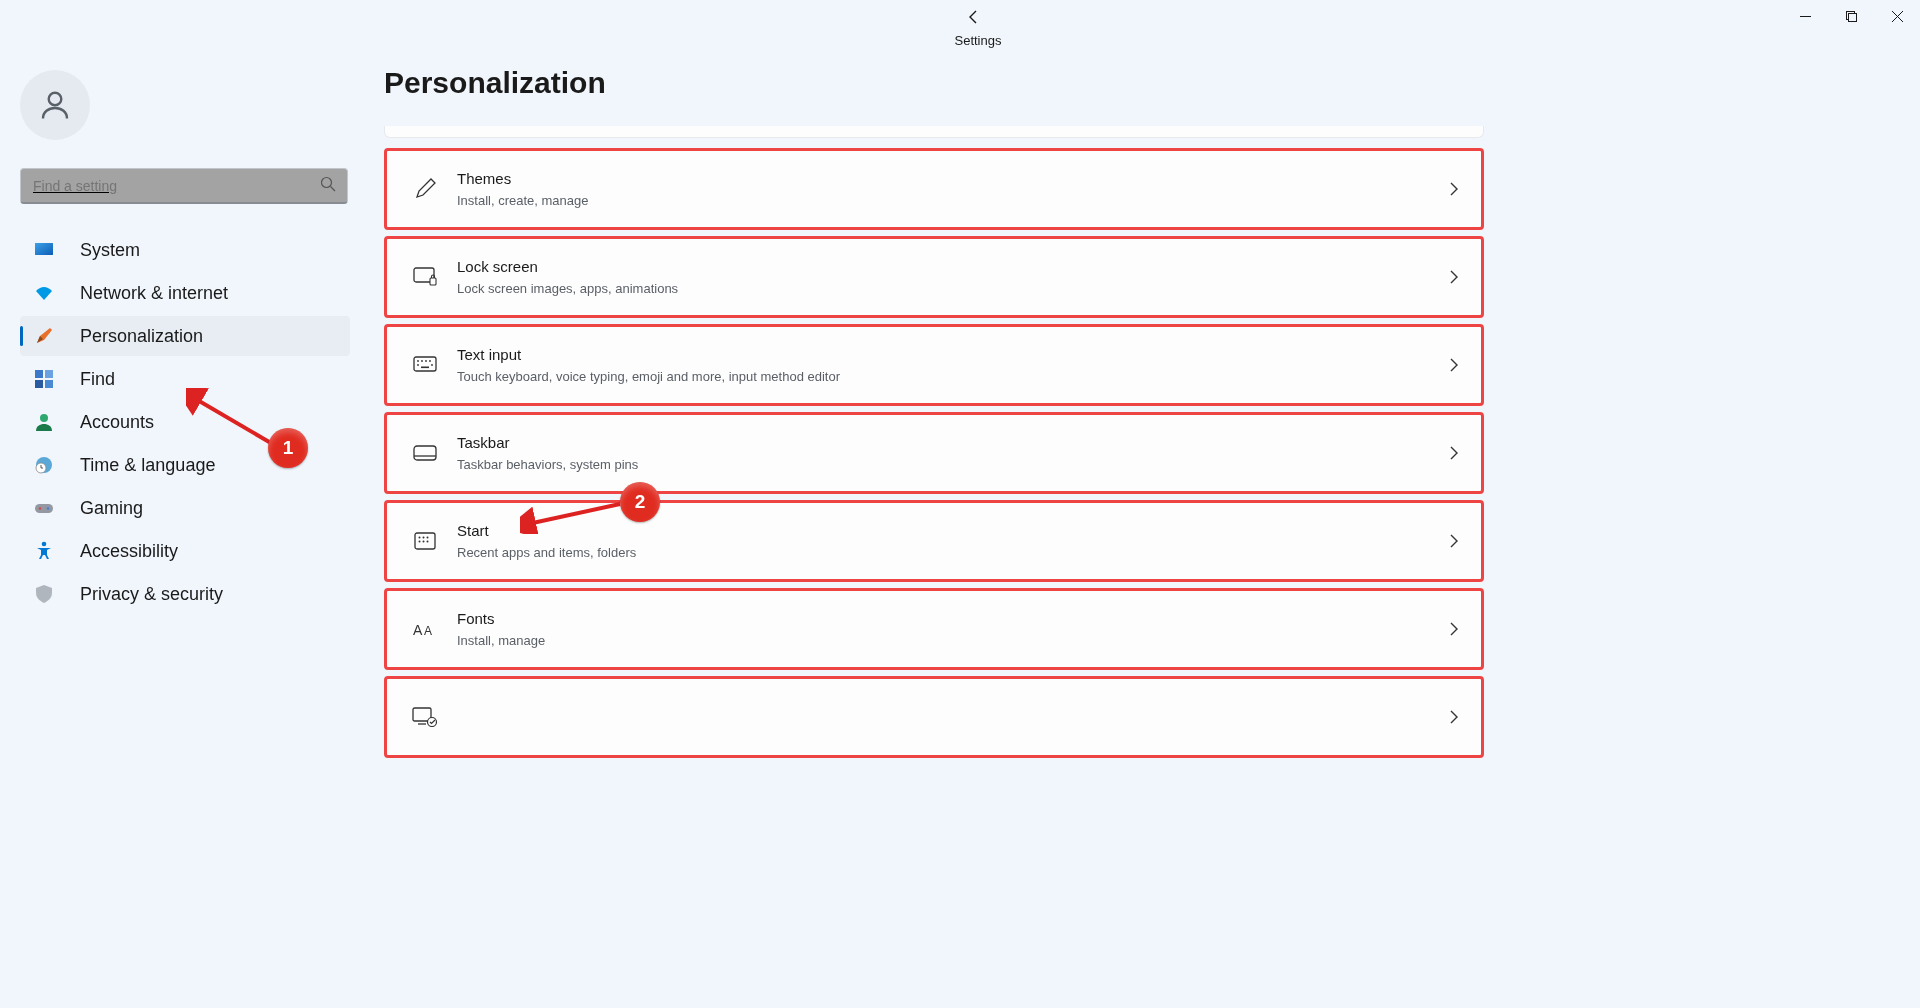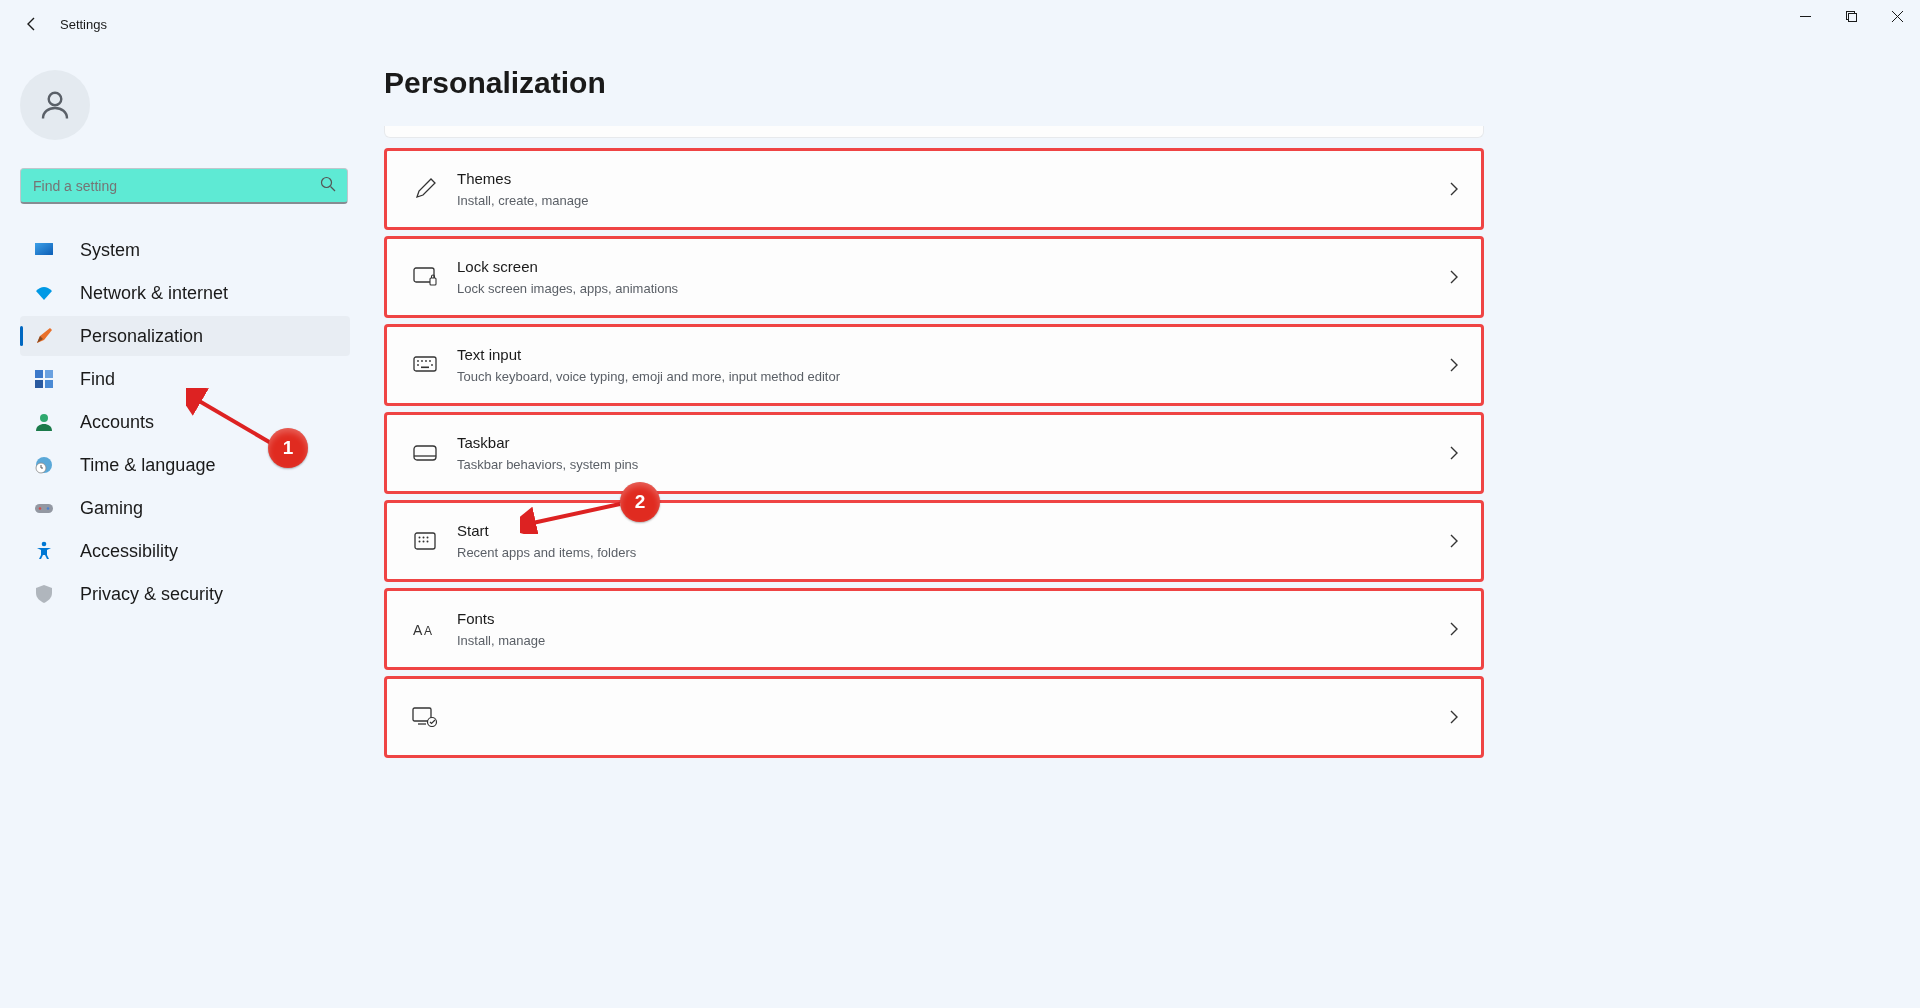--- a/index.html
+++ b/index.html
@@ -1,30 +1,30 @@
 <!DOCTYPE html>
 <html><head>
 <meta charset="utf-8">
 <style>
 * { box-sizing: border-box; margin: 0; padding: 0; font-family: "Segoe UI", -apple-system, sans-serif; }
 body { background: #f1f6fc; width: 1920px; height: 1008px; overflow: hidden; position: relative; color: #1a1a1a; }
 
 
-.titlebar { display: flex; align-items: center; height: 48px; padding-left: 12px; }
+.titlebar { display: flex; align-items: center; height: 48px; padding-left: 28px; flex-direction: column; }
 .back-btn { width: 40px; height: 40px; display:flex; align-items:center; justify-content:center; border:none; background:none; cursor:pointer; }
 .app-title { font-size: 13px; margin-left: 8px; }
 .win-controls { position:absolute; top:0; right:0; display:flex; }
 .win-btn { width:46px; height:32px; display:flex; align-items:center; justify-content:center; border:none; background:none; cursor:pointer; }
 
 
 .layout { display:flex; height: calc(1008px - 48px); }
 .sidebar { width: 360px; padding: 14px 10px 10px 20px; }
 .avatar { width: 70px; height:70px; border-radius:50%; background:#e4eaf0; display:flex; align-items:center; justify-content:center; margin: 8px 0 28px 0; }
 .search-box { position:relative; margin: 0 2px 26px 0; }
-.search-box input { width: 100%; height: 36px; border:1px solid #c0c6cc; border-bottom:2px solid #868c92; border-radius:4px; background:#5eead4; padding: 0 40px 0 12px; font-size:14px; }
+.search-box input { width: 100%; height: 36px; border:1px solid #c0c6cc; border-bottom:2px solid #868c92; border-radius:4px; background:#a3a3a3; padding: 0 40px 0 12px; font-size:14px;text-decoration:underline; }
 .search-box .sicon { position:absolute; right:12px; top:8px; }
 
 .nav-item { display:flex; align-items:center; gap:26px; height:40px; padding:0 14px; margin:3px 0; border-radius:4px; cursor:pointer; font-size:18px; position:relative; }
 .nav-item.active { background:#e8edf3; }
 .nav-item.active::before { content:""; position:absolute; left:0; top:10px; bottom:10px; width:3px; background:#0067c0; border-radius:3px; }
 .nav-icon { width:20px; height:20px; display:flex; align-items:center; justify-content:center; }
 
 
 .content { flex:1; padding: 18px 32px 0 24px; overflow:hidden; }
 .page-title { font-size:30px; font-weight:600; margin-bottom: 26px; }

